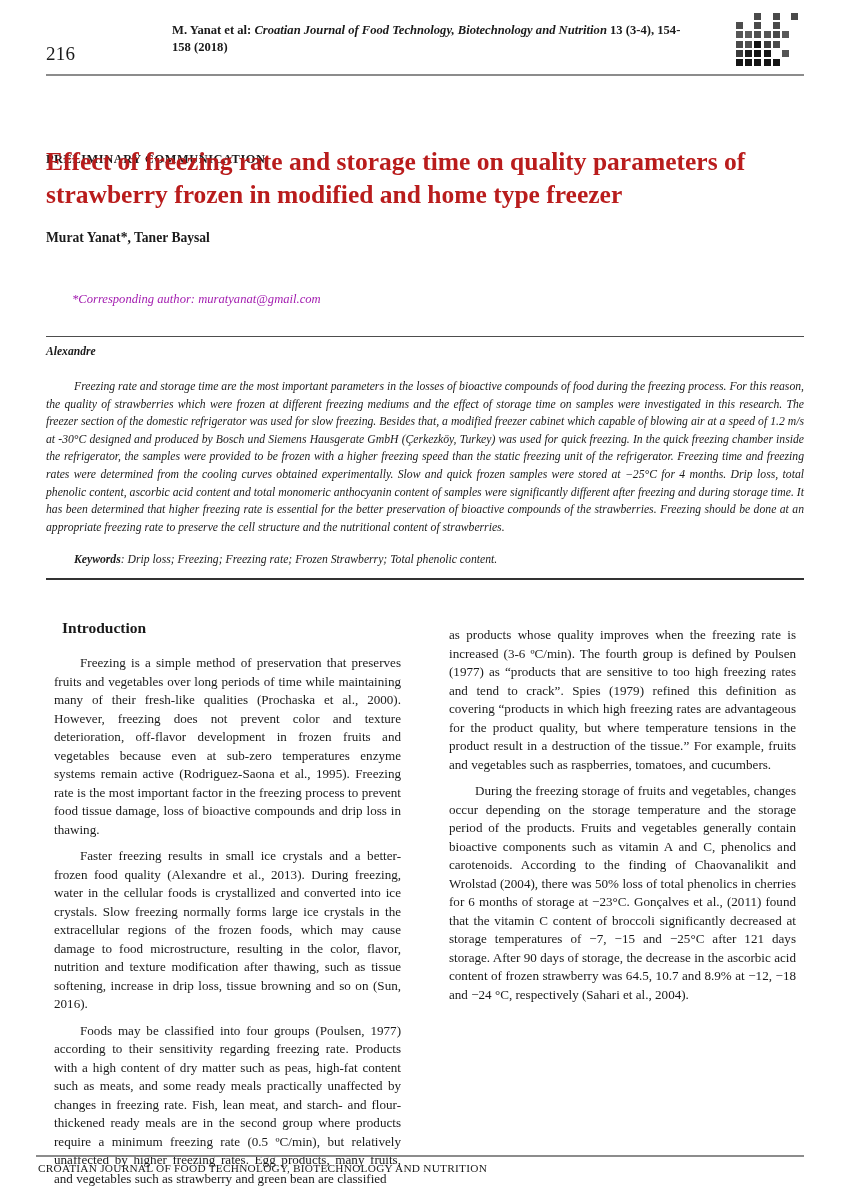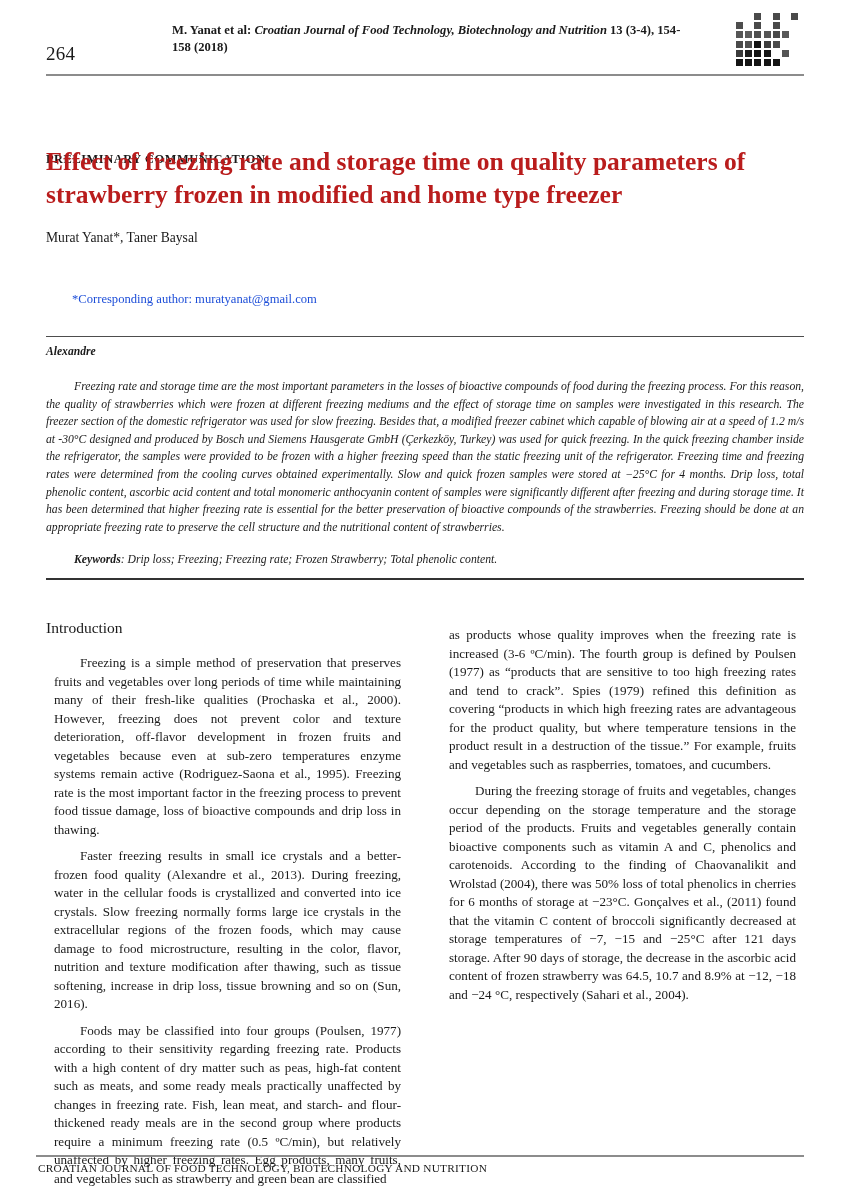--- a/index.html
+++ b/index.html
@@ -84,35 +84,36 @@
     width: 740px;
     font-size: 25.5px;
     font-weight: bold;
     line-height: 33px;
     color: #b91c1c;
   }
   .authors {
     position: absolute;
     left: 46px; top: 230px;
     font-size: 13.6px;
-    font-weight: normal;
+    font-weight: bold;
     color: #1a1a1a;
   }
   .affil {
     position: absolute;
     left: 72px; top: 258px;
     font-size: 12.6px;
     font-style: italic;
     color: #1a1a1a;
   }
   .corresp {
     position: absolute;
     left: 72px; top: 292px;
     font-size: 12.6px;
-    color: #1d4ed8;
+    font-style: italic;
+    color: #a21caf;
   }
 
   
   .abs-rule-top {
     position: absolute;
     left: 46px; top: 336px;
     width: 758px; height: 1px;
     background: #4d4d4d;
   }
   .abs-label {
@@ -160,22 +161,22 @@
     font-size: 13.1px;
     line-height: 18.5px;
     text-align: justify;
     color: #1a1a1a;
   }
   .col-left  { left: 46px; }
   .col-right { left: 441px; }
 
   .sec-head {
     font-size: 15.5px;
-    font-weight: normal;
-    margin: 0 0 16px 0;
+    font-weight: bold;
+    margin: 0 0 16px 16px;
     line-height: 20px;
   }
   .col p {
     margin: 8px;
     text-indent: 26px;
   }
   .col p.cont { text-indent: 0; }
 
   
   .foot-rule {
@@ -191,21 +192,21 @@
     letter-spacing: 0.25px;
     color: #1a1a1a;
   }
 </style>
 </head>
 <body>
 
 <div class="page">
 
   <div class="runhead">
-    <div class="folio">264</div>
+    <div class="folio">216</div>
     <div class="runhead-text">
       <span>M. Yanat et al</span><span>: </span><span class="jrnl">Croatian Journal of Food Technology, Biotechnology and Nutrition</span><span> 13 (3-4), 154-158 (2018)</span>
     </div>
     <div class="runhead-rule"></div>
   </div>
 
   <div class="logo" id="logo">
       <div class="logo-cell" style="left: 18.4px; top: 0px; background: rgb(74, 74, 74);"></div>
       <div class="logo-cell" style="left: 36.8px; top: 0px; background: rgb(74, 74, 74);"></div>
       <div class="logo-cell" style="left: 55.2px; top: 0px; background: rgb(74, 74, 74);"></div>

